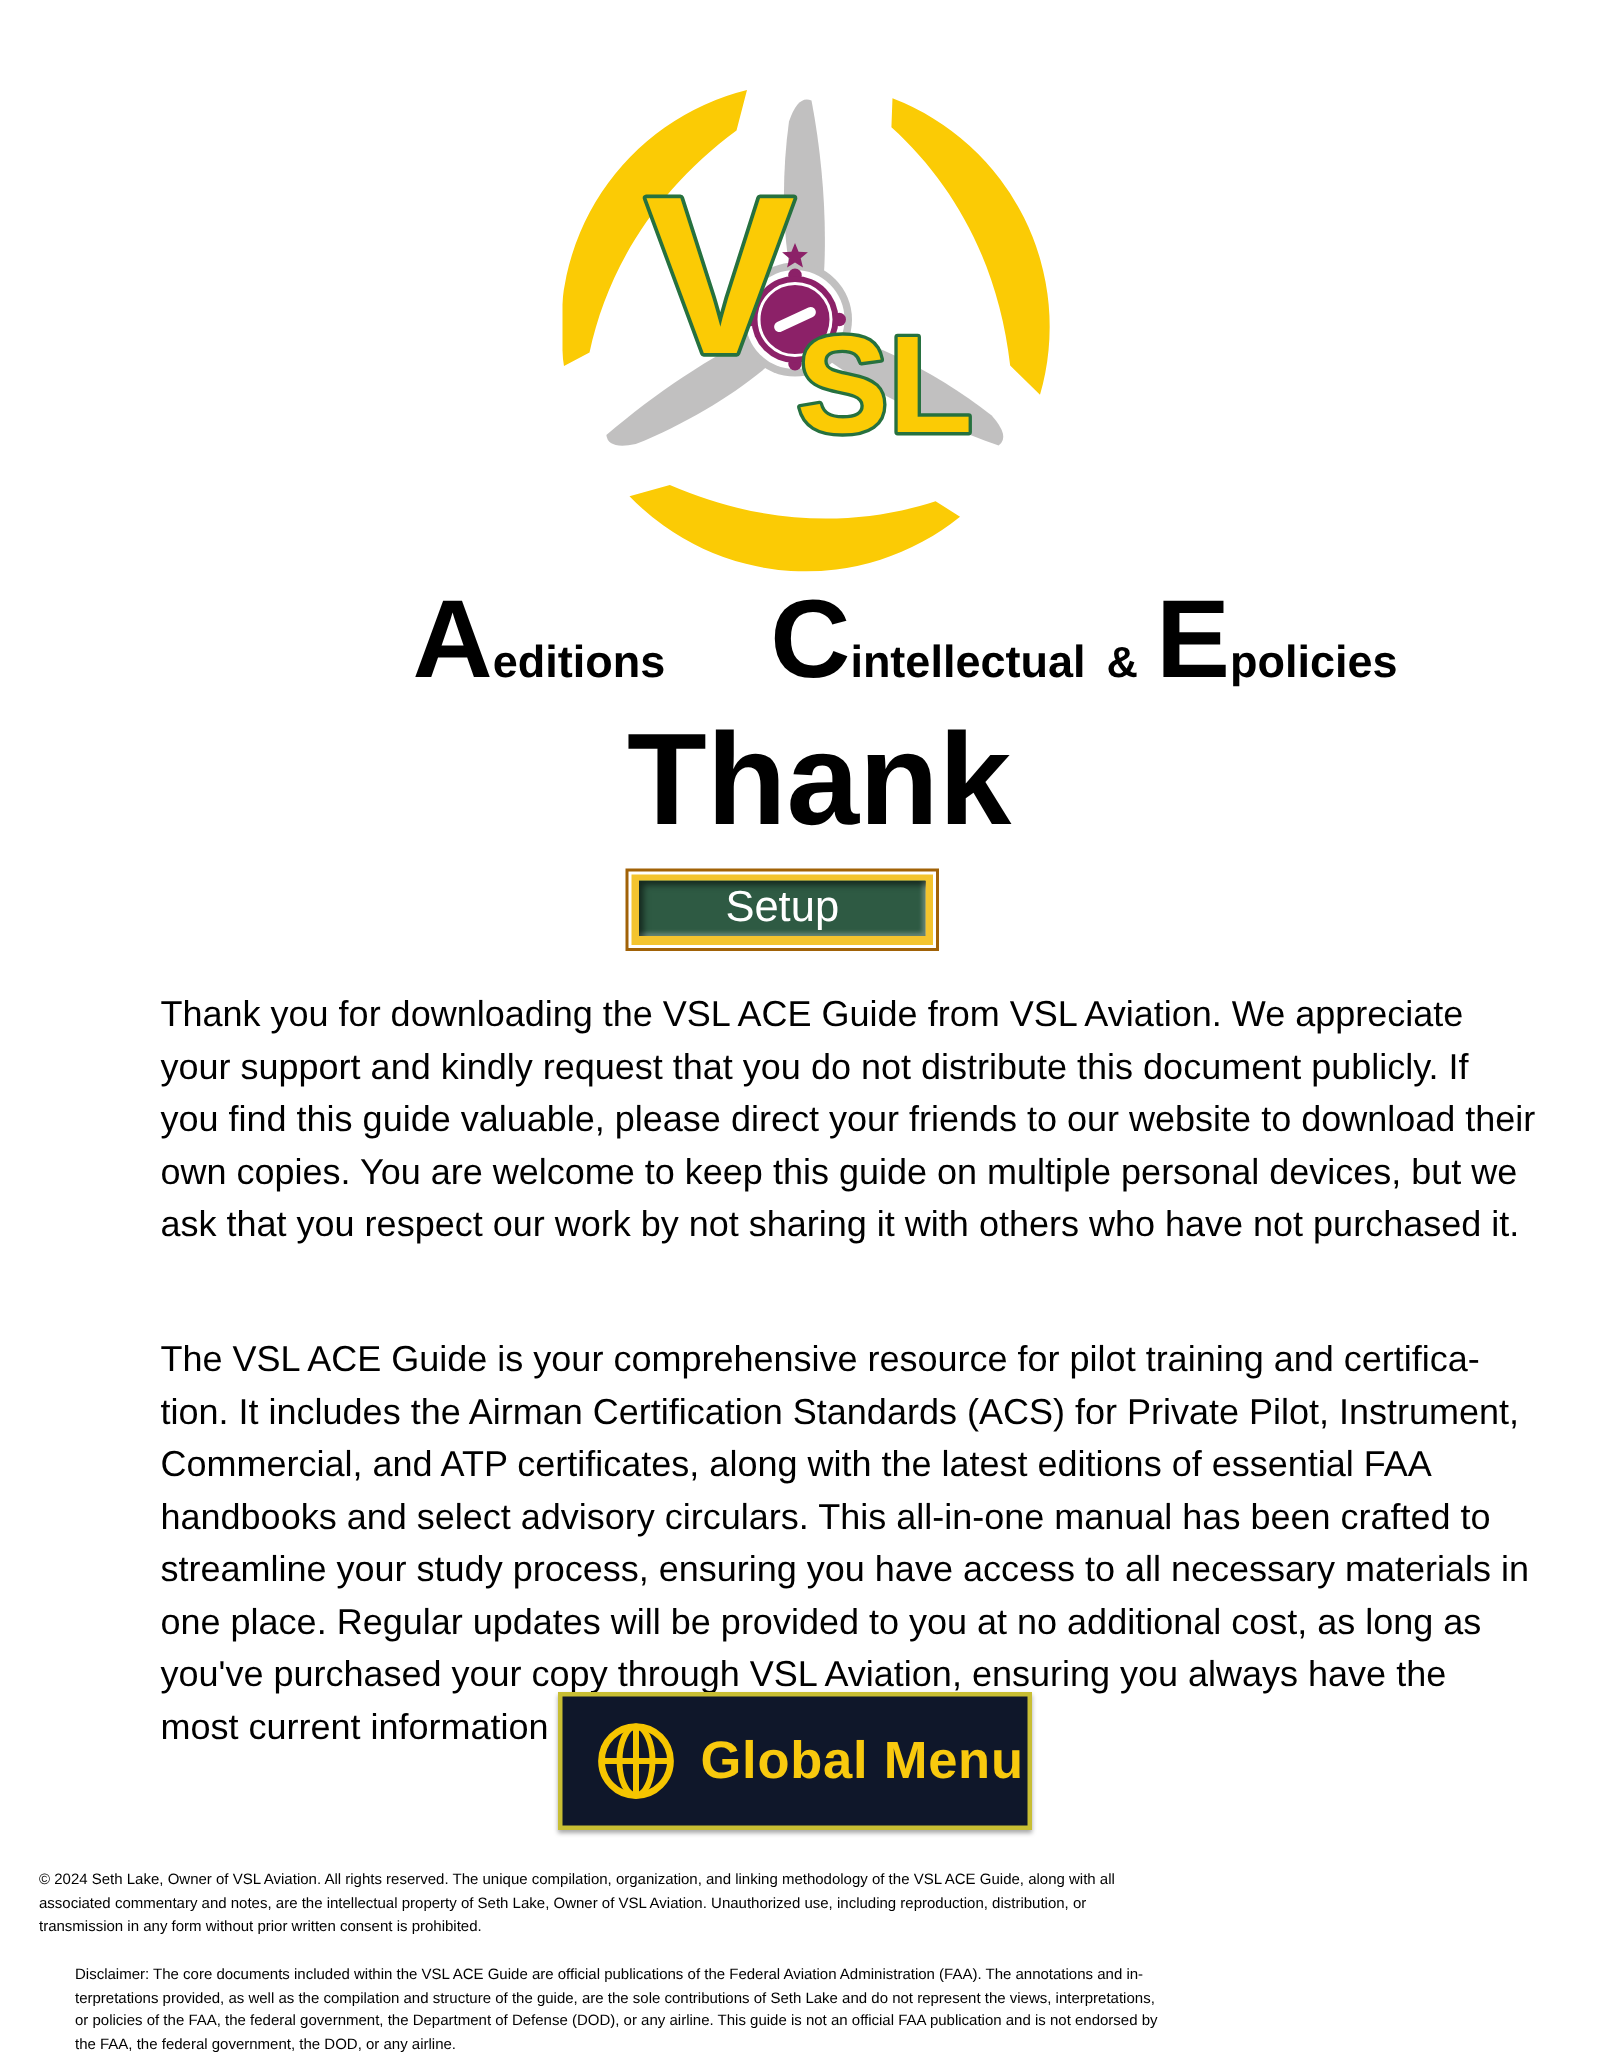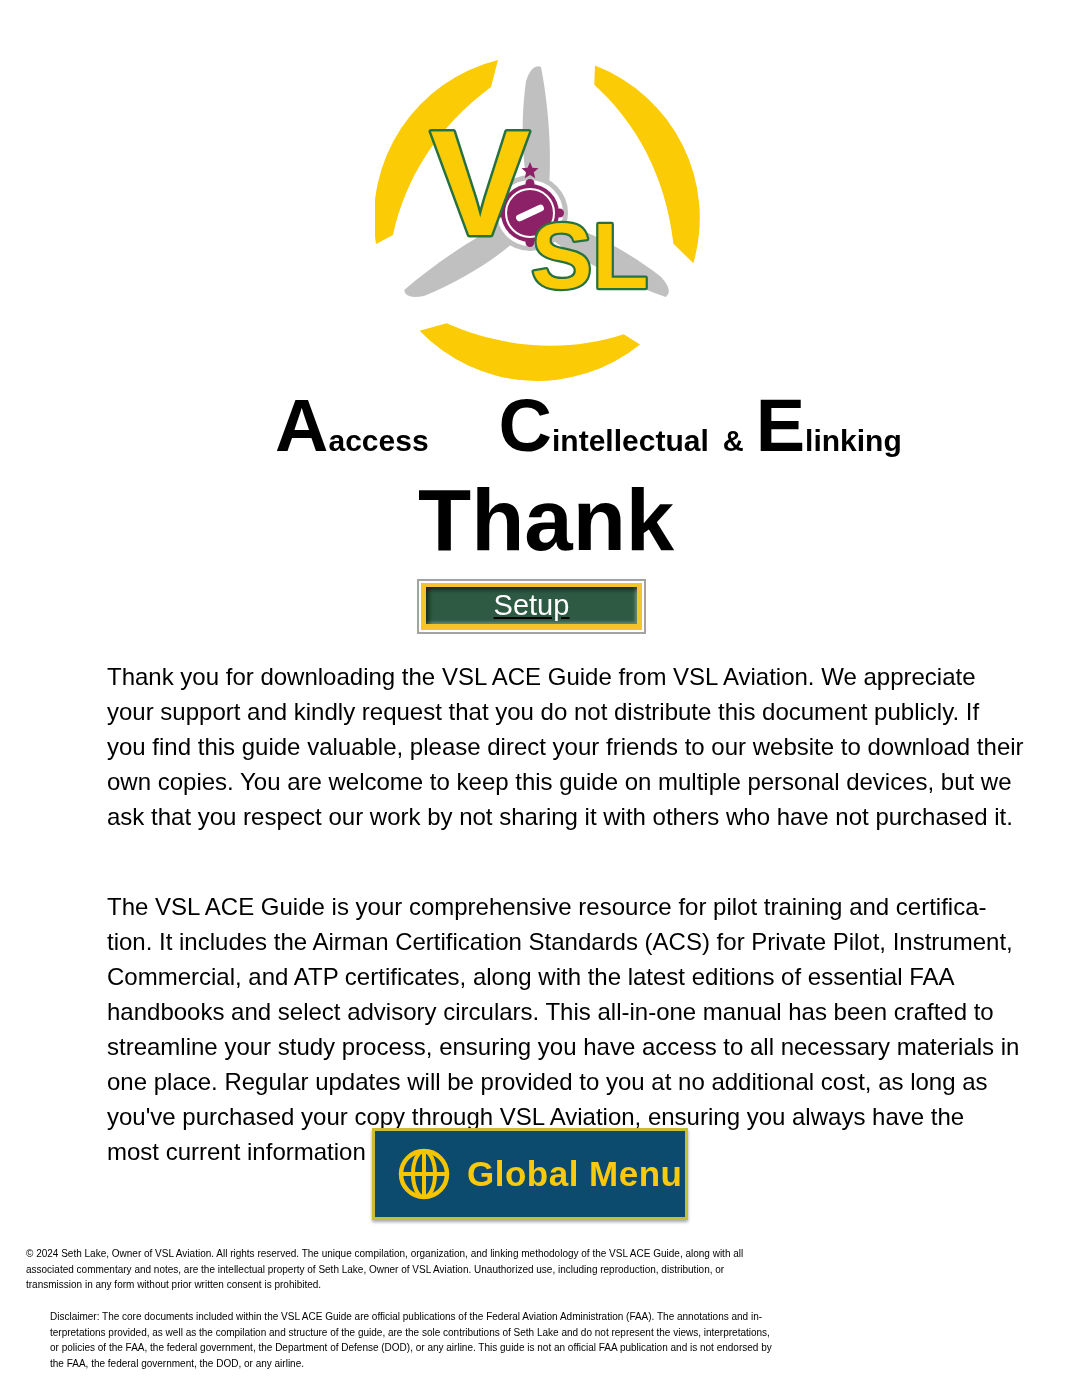--- a/index.html
+++ b/index.html
@@ -19,35 +19,35 @@
   .ace-line { position:absolute; left:275px; top:389px; display:flex; align-items:baseline; line-height:1; white-space:nowrap; }
   .ace-line .big   { font-size:74px; font-weight:700; }
   .ace-line .small { font-size:30px; font-weight:700; }
   .ace-line .gap-c { margin-left:70px; }
   .ace-line .amp   { margin-left:14px; font-size:29px; }
   .ace-line .gap-e { margin-left:12px; }
 
   .guide-title { position:absolute; left:418px; top:476px; font-size:87px; font-weight:700; line-height:1; }
 
   
-  .setup-btn { position:absolute; left:417px; top:579px; width:229px; height:55px;
-    box-sizing:border-box; border:2px solid #a3a3a3; background:#ffffff; padding:2px; cursor:pointer;text-decoration:underline; }
+  .setup-btn { position:absolute; left:417px; top:579px; width:209px; height:55px;
+    box-sizing:border-box; border:2px solid #a16207; background:#ffffff; padding:2px; cursor:pointer; }
   .setup-gold { width:100%; height:100%; box-sizing:border-box; background:#F4C42E; padding:4px 5px 6px 5px; }
   .setup-face { width:100%; height:100%; background:#2E5A43; display:flex; align-items:center; justify-content:center;
     box-shadow: inset 3px 3px 4px rgba(0,0,0,0.55), inset -2px -2px 3px rgba(255,255,255,0.30);
     color:#ffffff; font-size:29px; }
 
   
   .para { position:absolute; left:68px; white-space:pre; font-size:24px; line-height:35px; color:#000;margin-left:39px; }
   .p1 { top:659px; }
   .p2 { top:889px; }
 
   
   .global-btn { position:absolute; left:372px; top:1128px; width:316px; height:92px; box-sizing:border-box;
-    background:#0c4a6e; border:3px solid #C8BE33; display:flex; align-items:center; padding-left:22px;
+    background:#0f172a; border:3px solid #C8BE33; display:flex; align-items:center; padding-left:22px;
     cursor:pointer; box-shadow:0 2px 3px rgba(0,0,0,0.35); }
   .globe { width:54px; height:54px; margin-right:16px; flex:0 0 auto; }
   .global-label { font-size:35px; font-weight:700; color:#F8C90E; letter-spacing:0.5px; white-space:nowrap; }
 
   
   .footnote { position:absolute; left:26px; font-size:10px; line-height:15.5px; white-space:pre; color:#000; }
   .copyright  { top:1246px; }
   .disclaimer { top:1309px;margin-left:24px; }
 </style>
 </head>
@@ -81,26 +81,26 @@
       <rect x="140" y="152.5" width="30" height="7" rx="3.5" fill="#ffffff" transform="rotate(-25 155 156)"></rect>
       <polygon fill="#8C2168" points="155,105 152.6,110.8 146.4,111.2 151.2,115.2 149.7,121.3 155,118 160.3,121.3 158.8,115.2 163.6,111.2 157.4,110.8"></polygon>
     </g>
 
     <text class="logo-v" x="55" y="178">V</text>
     <text class="logo-sl" x="156" y="231">SL</text>
   </svg>
 
   <div class="ace-line">
     <span class="big">A</span>
-    <span class="small">access</span>
+    <span class="small">editions</span>
     <span class="big gap-c">C</span>
     <span class="small">intellectual</span>
     <span class="small amp">&amp;</span>
     <span class="big gap-e">E</span>
-    <span class="small">linking</span>
+    <span class="small">policies</span>
   </div>
 
   <div class="guide-title">Thank</div>
 
   <div class="setup-btn">
     <div class="setup-gold">
       <div class="setup-face">
         <span>Setup</span>
       </div>
     </div>

